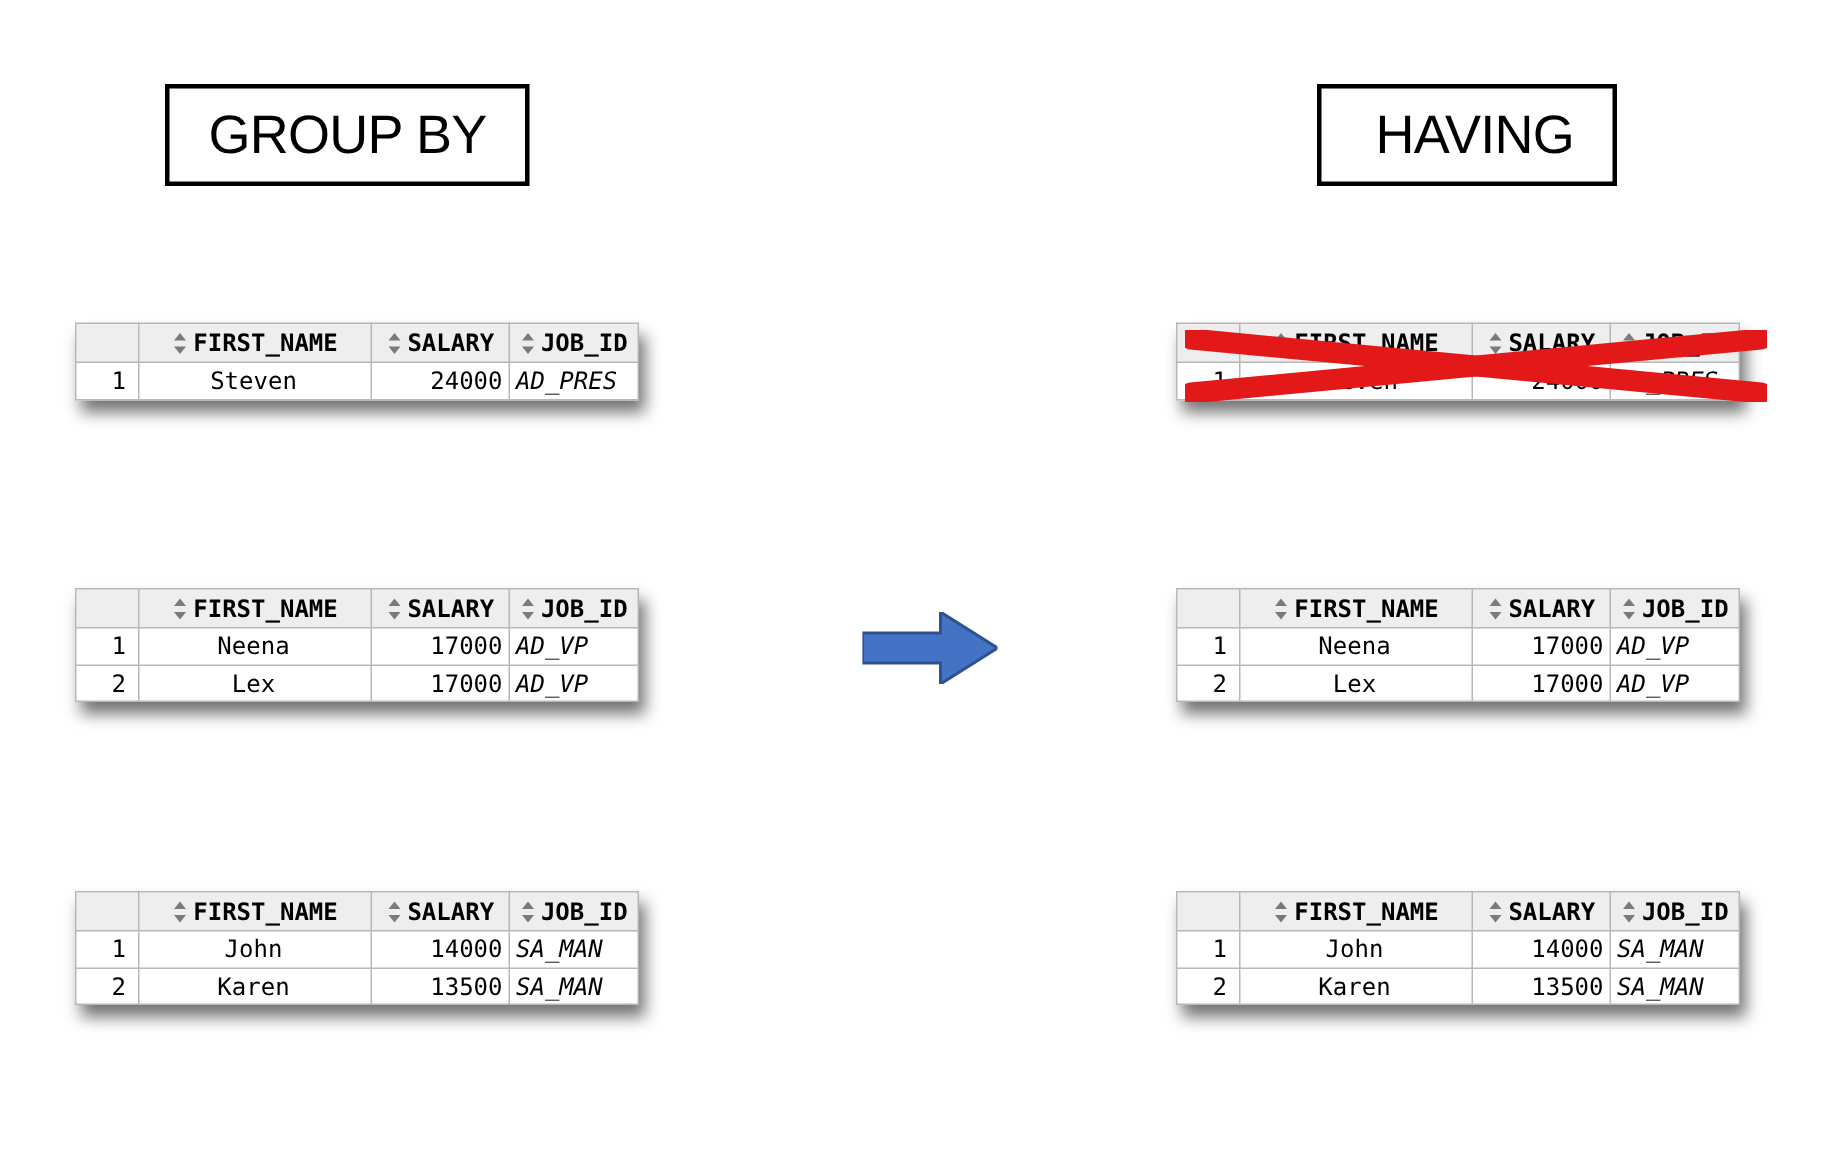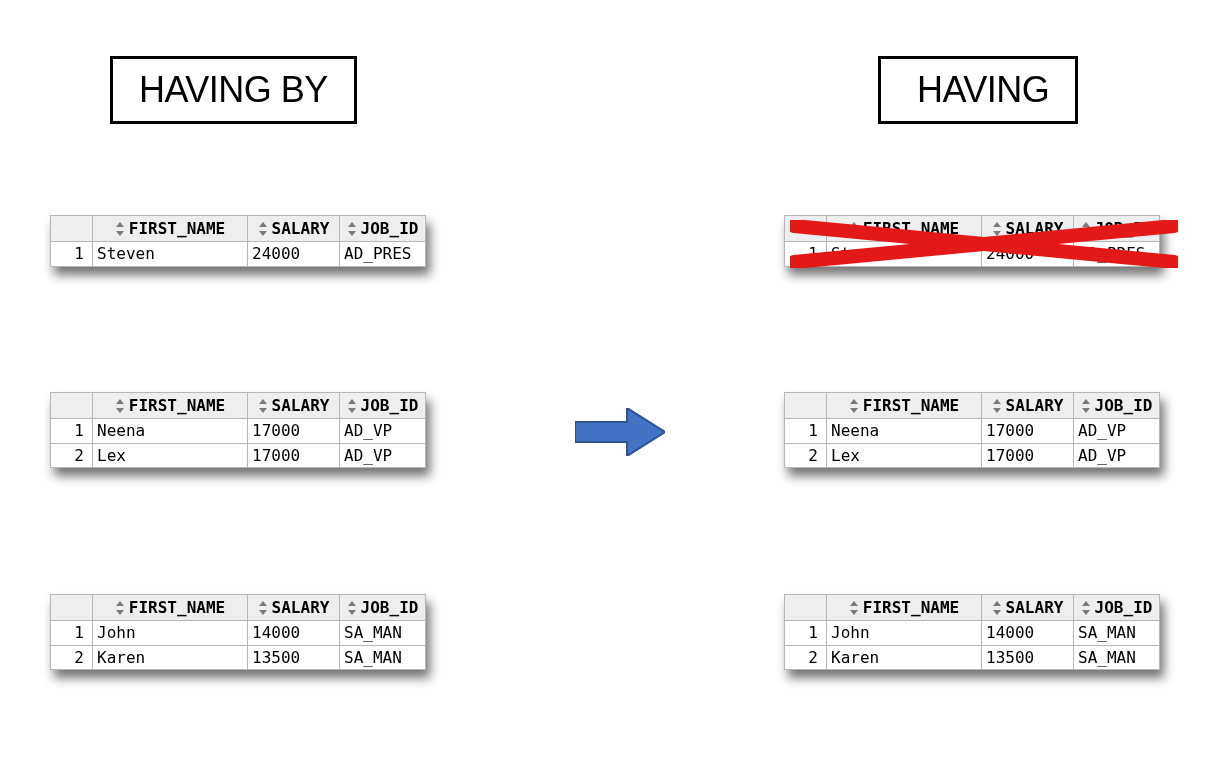--- a/index.html
+++ b/index.html
@@ -44,23 +44,23 @@
     white-space: nowrap;
   }
   .tbl th {
     background: #eeeeee;
     font-weight: 700;
     text-align: center;
     height: 26px;
   }
   .tbl td { background: #ffffff; }
   .tbl .rn { width: 42px; text-align: right; padding-right: 8px; }
-  .tbl .c-first { width: 155px; text-align: left; }
-  .tbl .c-sal   { width: 92px;  text-align: left; padding-right: 4px; }
-  .tbl .c-job   { width: 86px;  text-align: left;  padding-left: 4px; }
+  .tbl .c-first { width: 155px; text-align: center; }
+  .tbl .c-sal   { width: 92px;  text-align: right; padding-right: 4px; }
+  .tbl .c-job   { width: 86px;  text-align: left;  padding-left: 4px; font-style: italic; }
   .tbl th.hrn   { width: 42px; }
 
   .sort-icon {
     display: inline-block; width: 14px; height: 14px; position: relative; vertical-align: -2px; margin-right: 2px;
   }
   .sort-icon::before, .sort-icon::after {
     content: ""; position: absolute; left: 3px; width: 0; height: 0;
     border-left: 4px solid transparent; border-right: 4px solid transparent;
   }
   .sort-icon::before { top: 0;   border-bottom: 5px solid #7a7a7a; }
@@ -80,21 +80,21 @@
   #arrow svg { width: 100%; height: 100%; display: block; }
 
   #cross {
     position: absolute; left: 790px; top: 220px; width: 388px; height: 48px; z-index: 5;
   }
   #cross svg { width: 100%; height: 100%; display: block; }
 </style>
 </head>
 <body>
 
-<div id="title-left" class="title-box">HAVING BY</div>
+<div id="title-left" class="title-box">GROUP BY</div>
 <div id="title-right" class="title-box">HAVING</div>
 
 <div id="arrow">
   <svg viewBox="0 0 90 48">
     <polygon points="0,14 52,14 52,0 90,24 52,48 52,34 0,34" fill="#4472c4" stroke="#2f528f" stroke-width="2" stroke-linejoin="miter"></polygon>
   </svg>
 </div>
 
 <table id="tbl-l1" class="tbl">
   <thead>

